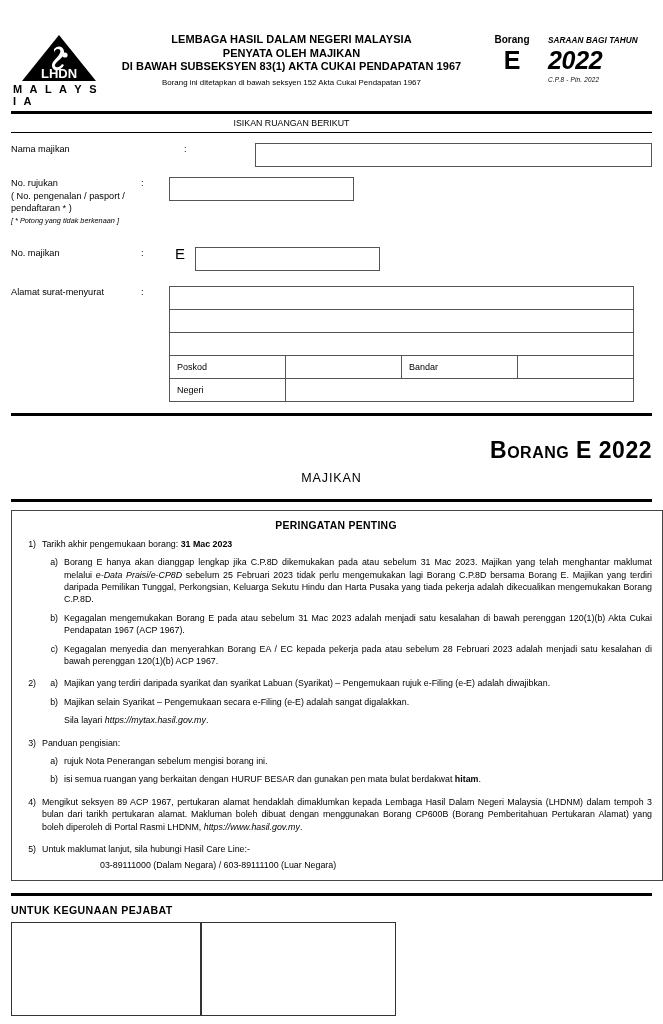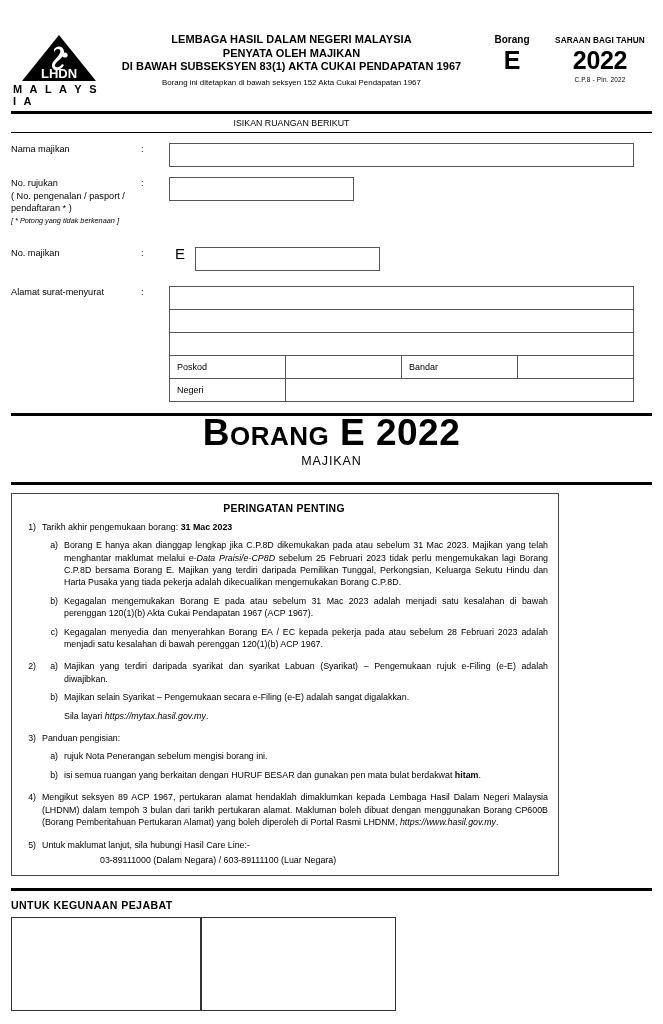--- a/index.html
+++ b/index.html
@@ -84,22 +84,23 @@
   .borang-letter {
     font-size: 25px;
     font-weight: bold;
     line-height: 27px;
     margin-top: 1px;
   }
 
   .tahun-cell {
     width: 104px;
     flex: 0 0 104px;
-    text-align: center;
+    text-align: left;
     padding-top: 6px;
+    font-style: italic;
   }
   .tahun-label {
     font-size: 8.2px;
     font-weight: bold;
     line-height: 10px;
     letter-spacing: 0.1px;
   }
   .tahun-value {
     font-size: 25px;
     font-weight: bold;
@@ -173,21 +174,21 @@
   }
   .box {
     border: 1.3px solid #555;
     background: #fff;
     box-sizing: border-box;
     height: 24px;
   }
   .box-wide { width: 465px; }
   .box-mid  { width: 185px; }
 
-  .row-nama   { margin-top: 0px; }
+  .row-nama   { margin-top: 0px; gap: 43px; }
   .row-rujukan{ margin-top: 10px; }
   .row-majikan{ margin-top: 21px; }
   .row-alamat { margin-top: 15px; }
 
   
   .addr-table {
     border-collapse: collapse;
     width: 465px;
     table-layout: fixed;
   }
@@ -202,46 +203,47 @@
   .c-label { width: 63px; }
   .c-pos   { width: 77px; }
   .c-bandar{ width: 64px; }
 
   .sep-after-addr {
     margin-top: 11px;
   }
 
   
   .big-title {
-    text-align: center;
-    font-size: 37px;
+    text-align: right;
+    font-size: 23px;
     font-weight: bold;
     font-variant: small-caps;
     letter-spacing: 0.5px;
+    margin-top: 17px;
     line-height: 34px;
   }
   .big-sub {
     text-align: center;
     font-size: 12.5px;
     letter-spacing: 0.9px;
     margin-top: 4px;
     line-height: 15px;
   }
   .rule-thick-3 {
     border-top: 3px solid #000;
     margin-top: 13px;
   }
 
   
   .notice-box {
     border: 1.3px solid #444;
     box-sizing: border-box;
     margin-top: 8px;
     padding: 9px 10px 8px 8px;
-    width: 548px;
+    width: 652px;
   }
   .notice-head {
     text-align: center;
     font-size: 10.4px;
     font-weight: bold;
     letter-spacing: 0.3px;
     margin-bottom: 7px;
   }
   .n-item {
     display: flex;

